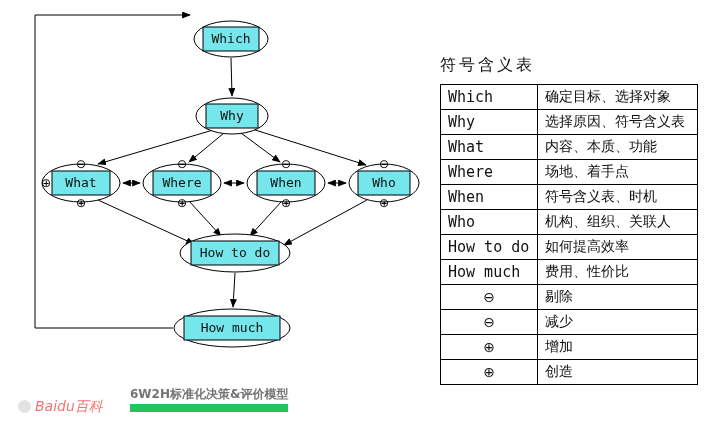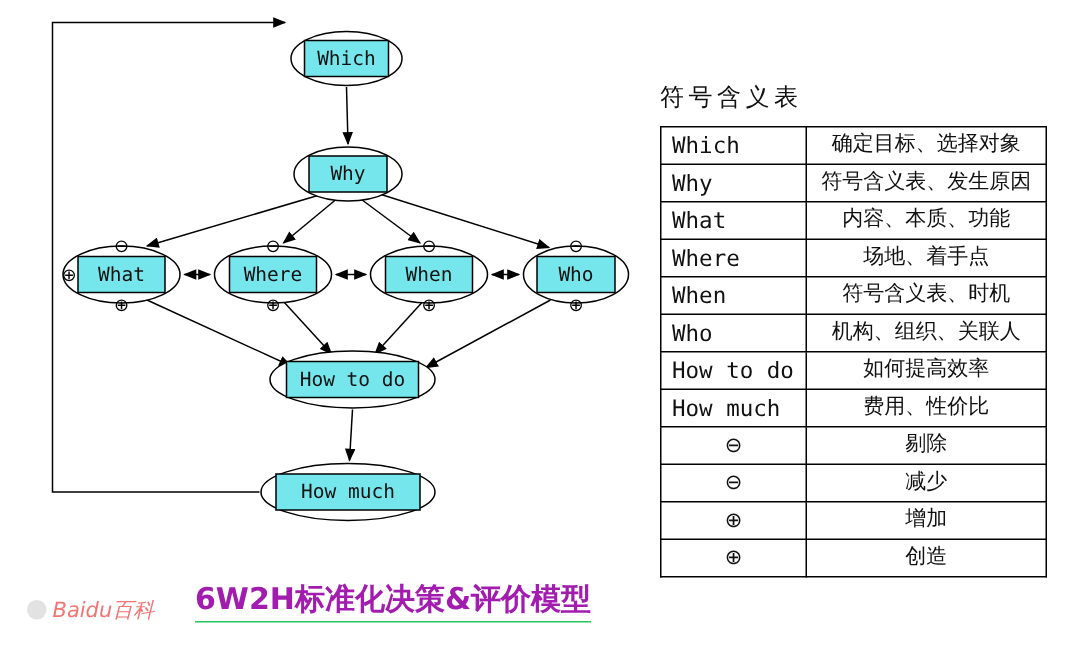--- a/index.html
+++ b/index.html
@@ -33,27 +33,27 @@
     border-collapse:collapse; table-layout:fixed;
   }
   table.legend td {
     border:1px solid #000; height:24px; padding:0 7px;
     font-size:14px; line-height:24px; white-space:nowrap; overflow:hidden;
   }
   table.legend td.term {
     width:97px; font-family:"DejaVu Sans Mono", monospace; font-size:15px;
   }
   table.legend td.term.sym-cell { text-align:center; font-family:"DejaVu Sans", sans-serif; font-size:14px; }
-  table.legend td.meaning { font-family:Liberation Mono, monospace;text-align:center; }
+  table.legend td.meaning { font-family:Liberation Mono, monospace; }
 
   
   .caption {
     position:absolute; left:130px; top:386px;
-    font-size:20px; font-weight:bold; color:#a21caf;
-    border-bottom:1px solid #22c55e; padding-bottom:1px;
+    font-size:12px; font-weight:bold; color:#737373;
+    border-bottom:8px solid #22c55e; padding-bottom:1px;
     font-family:"DejaVu Sans", sans-serif;
   }
   .wm-left {
     position:absolute; left:18px; top:398px;
     font-size:14px; color:#ef4444; opacity:.75; font-style:italic;
     font-family:"DejaVu Sans", sans-serif;
   }
   .wm-left .dot {
     display:inline-block; width:13px; height:13px; border-radius:50%;
     background:#d9d9d9; margin-right:4px; vertical-align:-2px;
@@ -157,21 +157,21 @@
   <div class="legend-title">符号含义表</div>
 
   <table class="legend">
     <tbody>
       <tr>
         <td class="term">Which</td>
         <td class="meaning">确定目标、选择对象</td>
       </tr>
       <tr>
         <td class="term">Why</td>
-        <td class="meaning">符号含义表、发生原因</td>
+        <td class="meaning">选择原因、符号含义表</td>
       </tr>
       <tr>
         <td class="term">What</td>
         <td class="meaning">内容、本质、功能</td>
       </tr>
       <tr>
         <td class="term">Where</td>
         <td class="meaning">场地、着手点</td>
       </tr>
       <tr>

